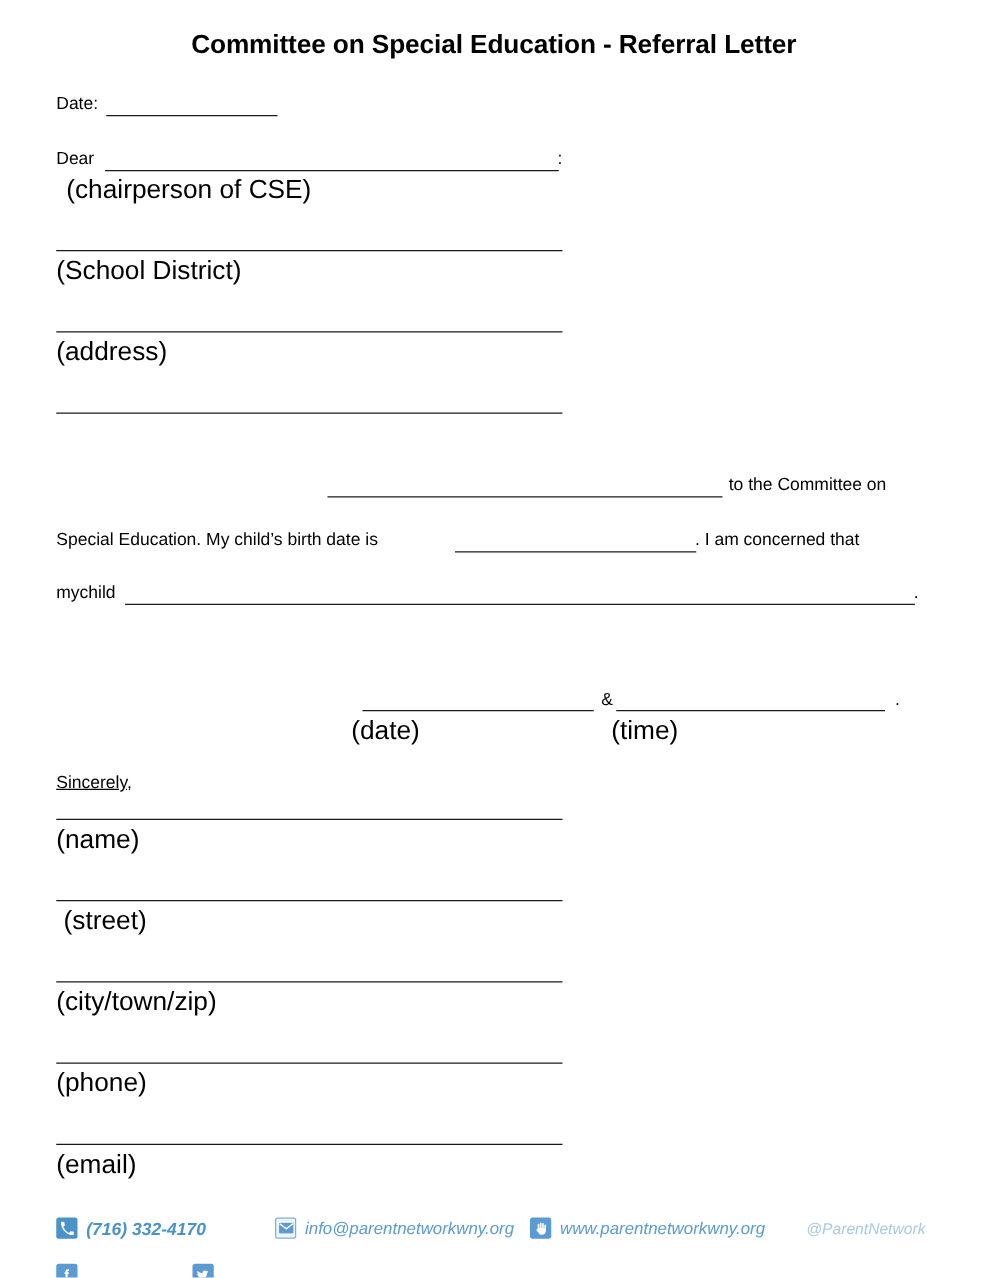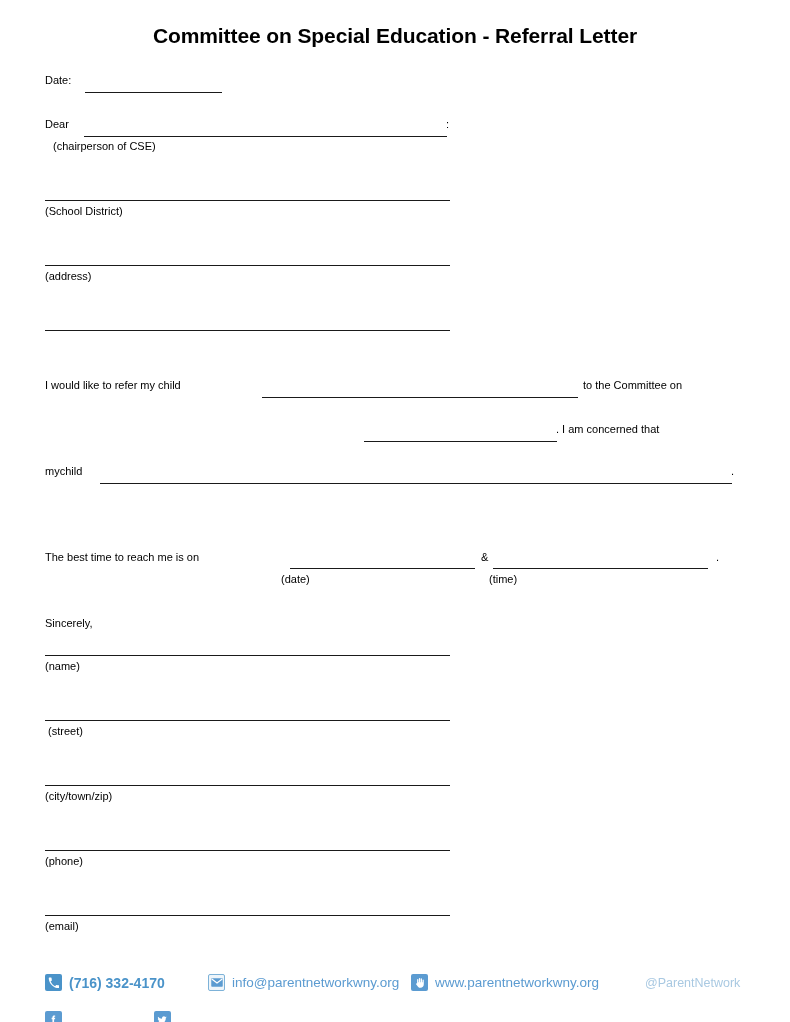--- a/index.html
+++ b/index.html
@@ -33,46 +33,47 @@
     text-align: center;
     font-size: 21px;
     font-weight: bold;
     letter-spacing: -0.1px;
     color: #000;
   }
 
   
   .line-text {
     position: absolute;
-    font-size: 11px;
+    font-size: 14px;
     color: #000;
     white-space: pre;
   }
 
   
   .rule {
     position: absolute;
     border-bottom: 1.6px solid #1a1a1a;
     height: 0;
   }
 
   .caption {
     position: absolute;
-    font-size: 11px;
+    font-size: 21px;
     color: #000;
     white-space: pre;
   }
 
   
   .footer {
     position: absolute;
     left: 0;
     top: 966px;
     width: 790px;
     height: 56px;
+    font-style: italic;
   }
   .f-item {
     position: absolute;
     display: flex;
     align-items: center;
     white-space: nowrap;
   }
   .f-icon {
     width: 17px;
     height: 17px;
@@ -118,41 +119,40 @@
   <div class="caption" style="left:53px; top:140px;">(chairperson of CSE)</div>
 
   <div class="rule" style="left:45px; top:200px; width:405px;"></div>
   <div class="caption" style="left:45px; top:205px;">(School District)</div>
 
   <div class="rule" style="left:45px; top:265px; width:405px;"></div>
   <div class="caption" style="left:45px; top:270px;">(address)</div>
 
   <div class="rule" style="left:45px; top:330px; width:405px;"></div>
 
-  <div class="line-text" style="left:45px; top:379px;">I would like to refer my child</div>
   <div class="rule" style="left:262px; top:397px; width:316px;"></div>
   <div class="line-text" style="left:583px; top:379px;text-align:center;">to the Committee on</div>
 
+  <div class="line-text" style="left:45px; top:423px;">Special Education. My child’s birth date is</div>
   <div class="rule" style="left:364px; top:441px; width:193px;"></div>
   <div class="line-text" style="left:556px; top:423px;">. I am concerned that</div>
 
   <div class="line-text" style="left:45px; top:465px;">mychild</div>
   <div class="rule" style="left:100px; top:483px; width:632px;"></div>
   <div class="line-text" style="left:731px; top:465px;">.</div>
 
 
-  <div class="line-text" style="left:45px; top:551px;">The best time to reach me is on</div>
   <div class="rule" style="left:290px; top:568px; width:185px;"></div>
   <div class="line-text" style="left:481px; top:551px;">&amp;</div>
   <div class="rule" style="left:493px; top:568px; width:215px;"></div>
   <div class="line-text" style="left:716px; top:551px;">.</div>
   <div class="caption" style="left:281px; top:573px;">(date)</div>
   <div class="caption" style="left:489px; top:573px;">(time)</div>
 
-  <div class="line-text" style="left:45px; top:617px;">Sincerely,</div>
+  <div class="line-text" style="left:45px; top:617px;text-decoration:underline;">Sincerely,</div>
 
   <div class="rule" style="left:45px; top:655px; width:405px;"></div>
   <div class="caption" style="left:45px; top:660px;">(name)</div>
 
   <div class="rule" style="left:45px; top:720px; width:405px;"></div>
   <div class="caption" style="left:45px; top:725px;"> (street)</div>
 
   <div class="rule" style="left:45px; top:785px; width:405px;"></div>
   <div class="caption" style="left:45px; top:790px;">(city/town/zip)</div>
 
@@ -166,31 +166,31 @@
 
     <div class="f-item" style="left:45px; top:8px;">
       <span class="f-icon" style="background:#4a93c9;">
         <svg width="11" height="11" viewBox="0 0 24 24" fill="#ffffff">
           <path d="M6.6 10.8c1.8 3.5 4.7 6.4 8.2 8.2l2.7-2.7c.3-.3.8-.4 1.2-.3 1.3.4 2.7.7 4.1.7.7 0 1.2.5 1.2 1.2V22c0 .7-.5 1.2-1.2 1.2C11.6 23.2 1 12.6 1 .8 1 .1 1.5-.4 2.2-.4H6c.7 0 1.2.5 1.2 1.2 0 1.4.2 2.8.7 4.1.1.4 0 .9-.3 1.2l-2.7 2.7z" transform="translate(0.6,1.4)"></path>
         </svg>
       </span>
       <span class="f-text bold">(716) 332-4170</span>
     </div>
 
-    <div class="f-item" style="left:172px; top:8px;padding-left:36px;">
+    <div class="f-item" style="left:184px; top:8px;padding-left:36px;">
       <span class="f-icon" style="background:#eef5fa; border:1.5px solid #7db2d8; box-sizing:border-box;">
         <svg width="12" height="9" viewBox="0 0 24 18">
           <rect x="0.5" y="0.5" width="23" height="17" rx="1.5" fill="#5b9bd1"></rect>
           <path d="M1.5 2 L12 10 L22.5 2" fill="none" stroke="#ffffff" stroke-width="2.4"></path>
         </svg>
       </span>
       <span class="f-text">info@parentnetworkwny.org</span>
     </div>
 
-    <div class="f-item" style="left:411px; top:8px;">
+    <div class="f-item" style="left:424px; top:8px;">
       <span class="f-icon" style="background:#5b9bd1;">
         <svg width="12" height="12" viewBox="0 0 24 24" fill="#ffffff">
           <path d="M6.2 12.6V5.4c0-.8.6-1.4 1.3-1.4s1.3.6 1.3 1.4v5.3h1V3.2c0-.8.6-1.4 1.3-1.4s1.3.6 1.3 1.4v7.5h1V4.1c0-.8.6-1.4 1.3-1.4s1.3.6 1.3 1.4v6.6h1V6.6c0-.8.6-1.4 1.3-1.4s1.3.6 1.3 1.4v8.1c0 4-2.8 7-6.6 7-2.1 0-3.7-.8-5-2.4l-3.5-4.5c-.5-.6-.4-1.4.2-1.9.6-.4 1.4-.3 1.8.3l1.4 1.8z"></path>
         </svg>
       </span>
       <span class="f-text">www.parentnetworkwny.org</span>
     </div>
 
     <div class="f-item" style="left:645px; top:10px;align-items:flex-end;">
       <span class="f-text faint" style="margin-left:0;">@ParentNetwork</span>

